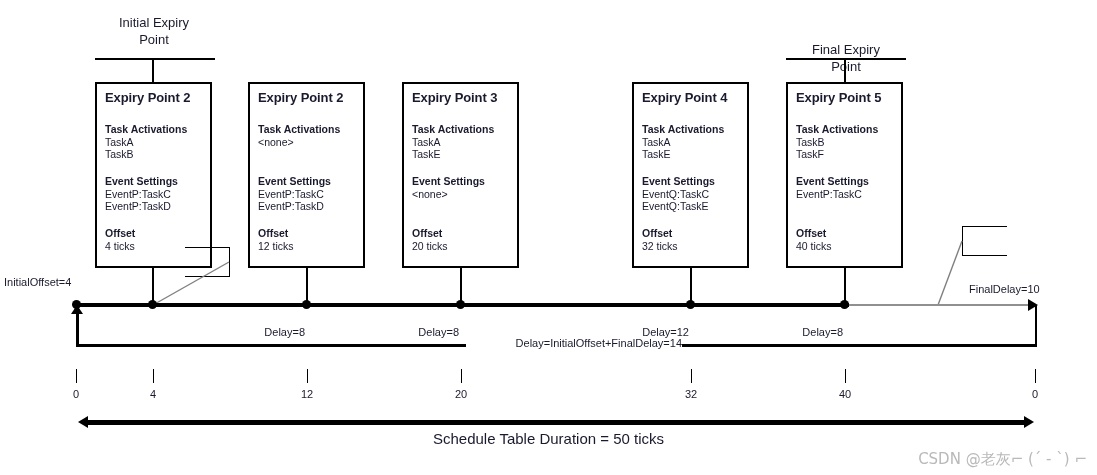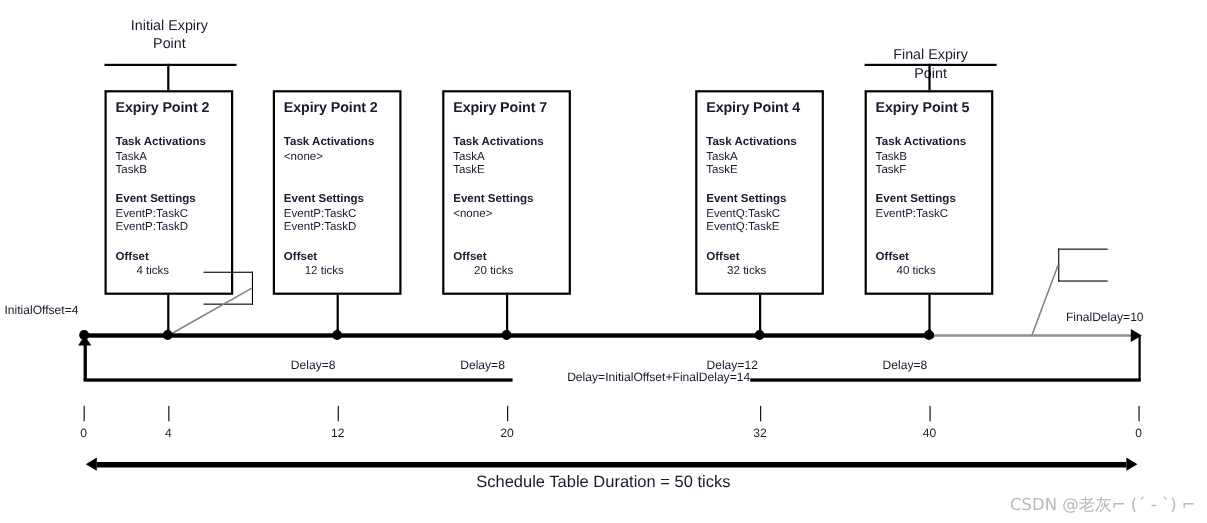--- a/index.html
+++ b/index.html
@@ -30,21 +30,21 @@
   .ep-val{position:absolute;left:8px;font-size:10.5px;white-space:nowrap;}
 
   
   .r-ta-h{top:39px;}
   .r-ta-1{top:52px;}
   .r-ta-2{top:64px;}
   .r-es-h{top:91px;}
   .r-es-1{top:104px;}
   .r-es-2{top:116px;}
   .r-of-h{top:143px;}
-  .r-of-1{top:156px;margin-left:19px;}
+  .r-of-1{top:156px;}
 
   
   .callout-label{
     position:absolute;text-align:center;font-size:13px;line-height:17px;
     white-space:pre-line;
   }
 
   
   .dot{position:absolute;width:9px;height:9px;border-radius:50%;background:#000;}
   .tick-mark{position:absolute;width:2px;height:9px;background:#000;}
@@ -117,21 +117,21 @@
     <div class="ep-val r-ta-2"></div>
     <div class="ep-sec r-es-h">Event Settings</div>
     <div class="ep-val r-es-1">EventP:TaskC</div>
     <div class="ep-val r-es-2">EventP:TaskD</div>
     <div class="ep-sec r-of-h">Offset</div>
     <div class="ep-val r-of-1">12 ticks</div>
   </div>
   <div class="vline" style="left:306px;top:268px;height:39px;"></div>
 
   <div class="ep-box" style="left:402px;">
-    <div class="ep-title">Expiry Point 7</div>
+    <div class="ep-title">Expiry Point 3</div>
     <div class="ep-sec r-ta-h">Task Activations</div>
     <div class="ep-val r-ta-1">TaskA</div>
     <div class="ep-val r-ta-2">TaskE</div>
     <div class="ep-sec r-es-h">Event Settings</div>
     <div class="ep-val r-es-1">&lt;none&gt;</div>
     <div class="ep-val r-es-2"></div>
     <div class="ep-sec r-of-h">Offset</div>
     <div class="ep-val r-of-1">20 ticks</div>
   </div>
   <div class="vline" style="left:460px;top:268px;height:39px;"></div>

